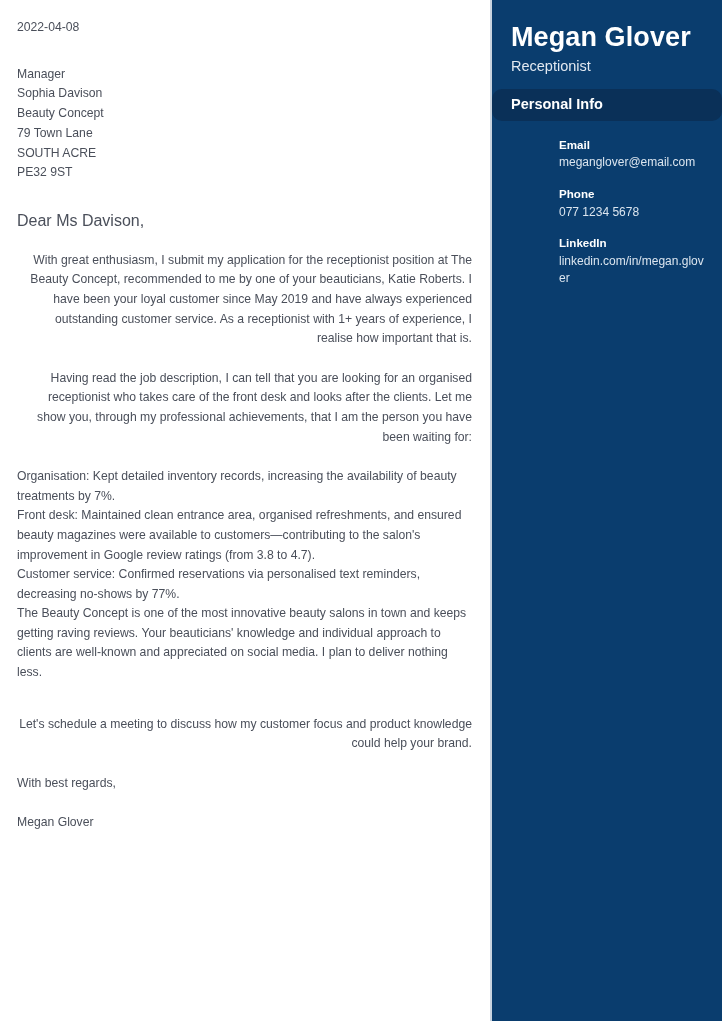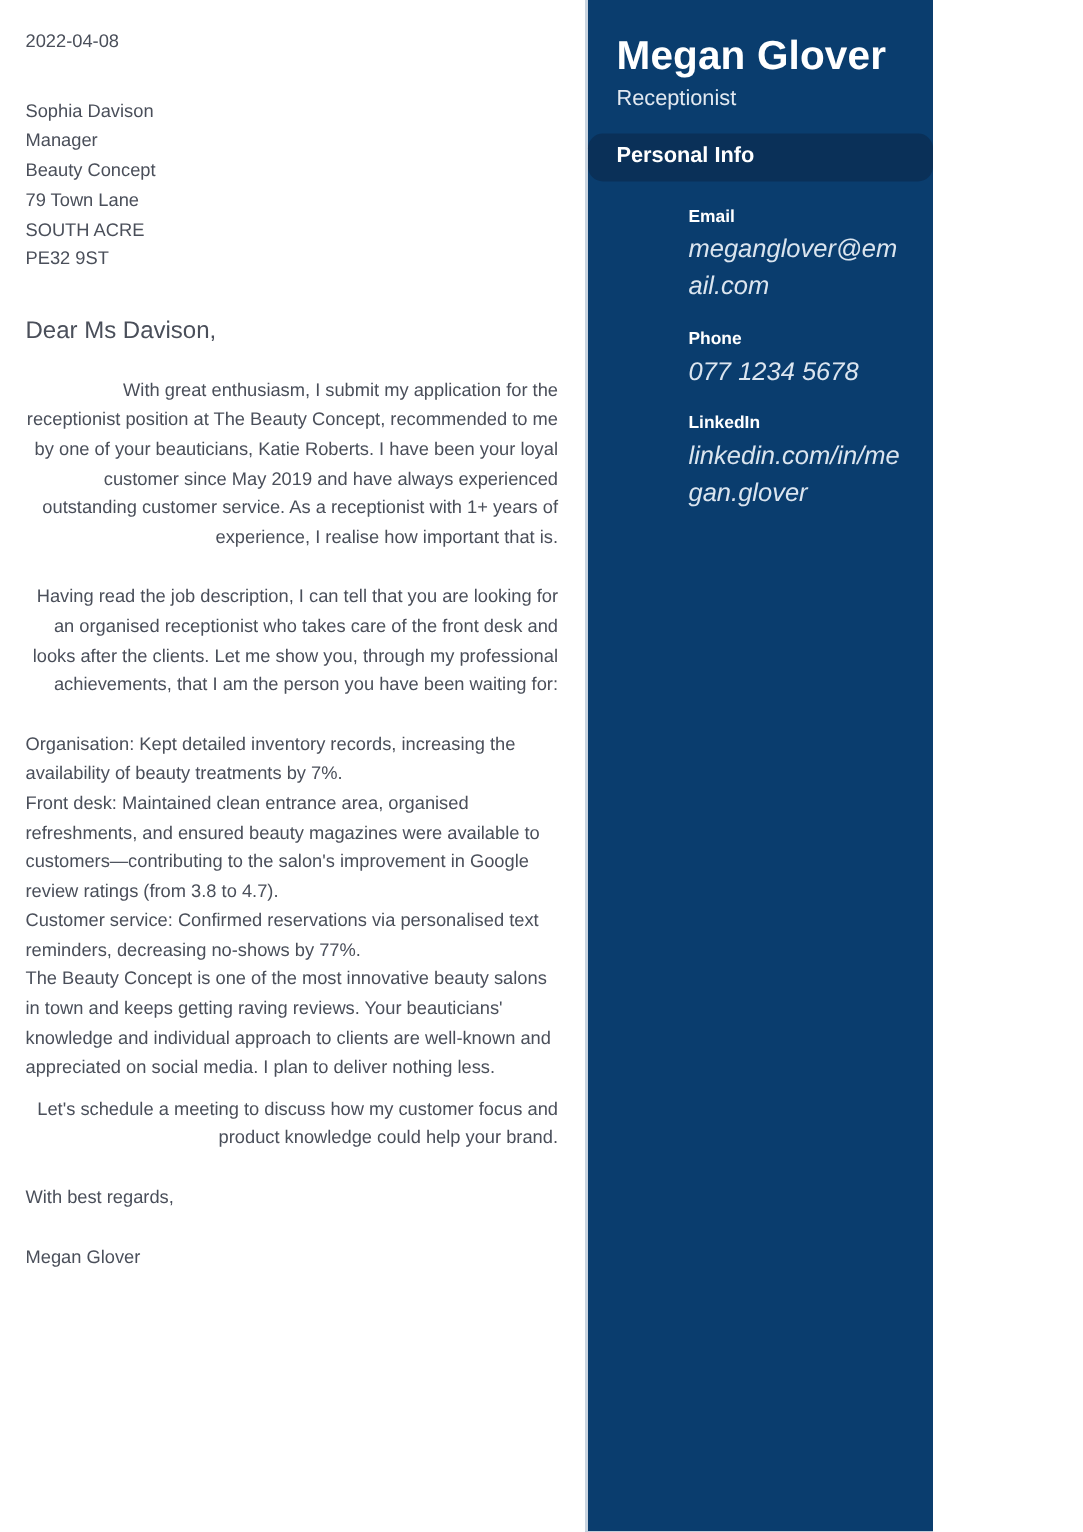--- a/index.html
+++ b/index.html
@@ -16,21 +16,21 @@
   .page {
     position: relative;
     width: 722px;
     height: 1021px;
     display: flex;
     background: #ffffff;
   }
 
   
   .letter {
-    width: 390px;
+    width: 490px;
     height: 1021px;
     box-sizing: border-box;
     padding: 18px 18px 0 17px;
     background: #ffffff;
   }
   .letter-date {
     font-size: 12.2px;
     color: #4a4f5a;
     line-height: 19.5px;
     margin: 0 0 27px 0;
@@ -50,21 +50,21 @@
     margin: 0 0 20px 0;
   }
   .para {
     font-size: 12.2px;
     color: #4a4f5a;
     line-height: 19.6px;
     margin: 0 0 20px 0;
     text-align: right;
   }
   .achievements {
-    margin: 0 0 8px 0;
+    margin: 0 0 32px 0;
   }
   .achievements .ach-line {
     font-size: 12.2px;
     color: #4a4f5a;
     line-height: 19.6px;
   }
   .signoff {
     font-size: 12.2px;
     color: #4a4f5a;
     line-height: 19.5px;
@@ -127,39 +127,38 @@
     margin-left: 48px;
   }
   .contact-label {
     font-size: 11.6px;
     font-weight: bold;
     color: #ffffff;
     line-height: 1.45;
     margin-bottom: 1px;
   }
   .contact-value {
-    font-size: 17px;
+    font-size: 12px;
     color: #dbe5ef;
     line-height: 1.45;
     word-break: break-word;
-    font-style: italic;
   }
 </style>
 </head>
 <body>
 
 <div class="page">
 
   <div class="letter">
 
     <div class="letter-date">2022-04-08</div>
 
     <div class="recipient">
+      <div>Manager</div>
       <div>Sophia Davison</div>
-      <div>Manager</div>
       <div>Beauty Concept</div>
       <div>79 Town Lane</div>
       <div>SOUTH ACRE</div>
       <div>PE32 9ST</div>
     </div>
 
     <div class="salutation">Dear Ms Davison,</div>
 
     <p class="para">With great enthusiasm, I submit my application for the receptionist position at The Beauty Concept, recommended to me by one of your beauticians, Katie Roberts. I have been your loyal customer since May 2019 and have always experienced outstanding customer service. As a receptionist with 1+ years of experience, I realise how important that is.</p>
     <p class="para">Having read the job description, I can tell that you are looking for an organised receptionist who takes care of the front desk and looks after the clients. Let me show you, through my professional achievements, that I am the person you have been waiting for:</p>

